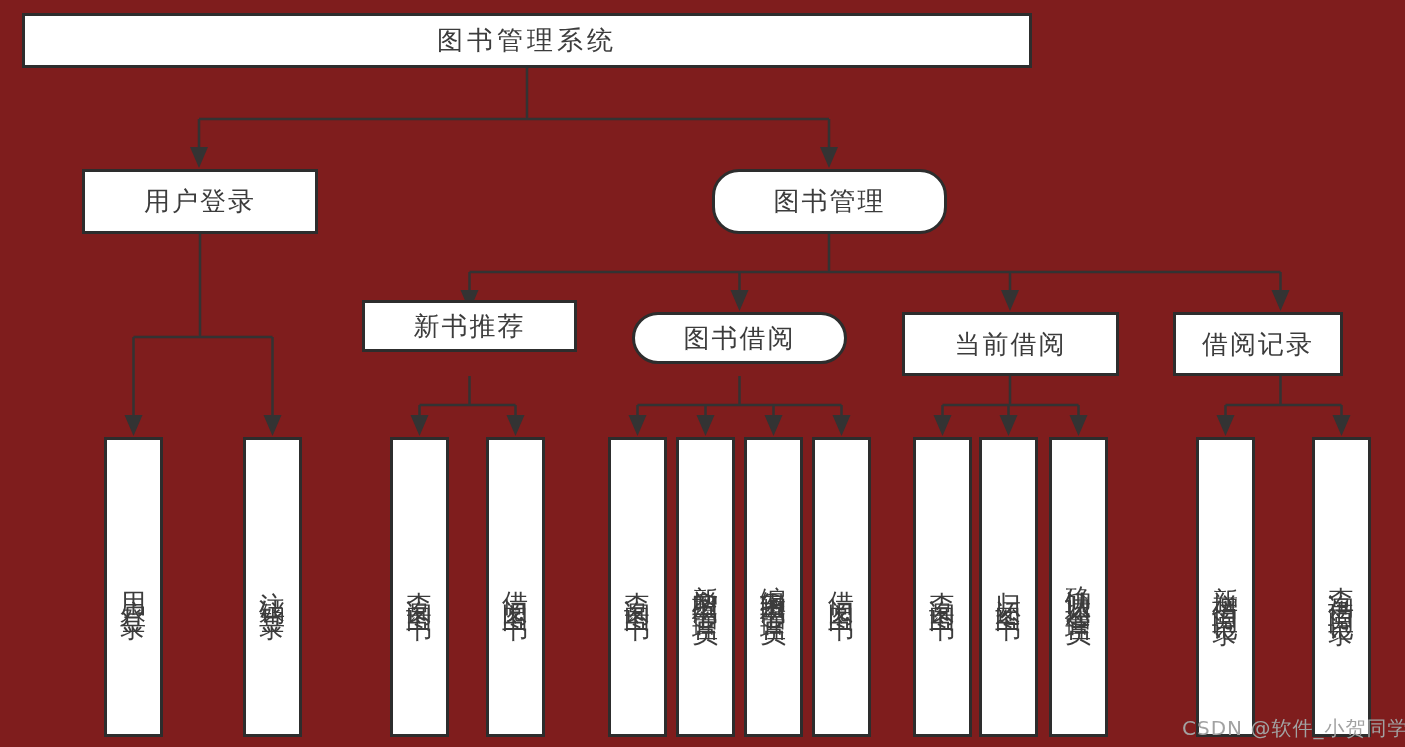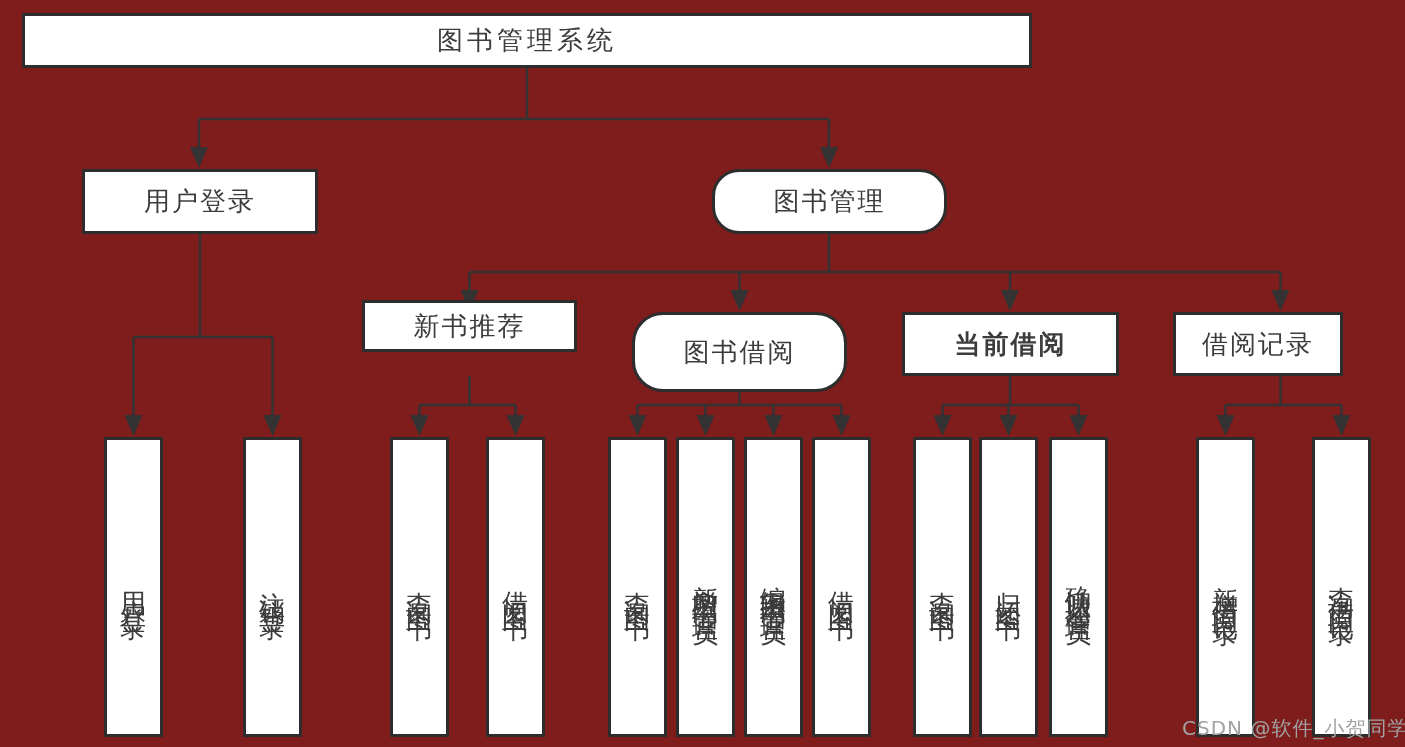--- a/index.html
+++ b/index.html
@@ -94,24 +94,24 @@
   <div class="hbox" style="left:82px; top:169px; width:236px; height:65px;">
     <span>用户登录</span>
   </div>
   <div class="hbox" style="left:712px; top:169px; width:235px; height:65px;border-radius:27px;">
     <span>图书管理</span>
   </div>
 
   <div class="hbox" style="left:362px; top:300px; width:215px; height:52px;">
     <span>新书推荐</span>
   </div>
-  <div class="hbox" style="left:632px; top:312px; width:215px; height:80px;border-radius:31px;">
+  <div class="hbox" style="left:632px; top:312px; width:215px; height:52px;border-radius:31px;">
     <span>图书借阅</span>
   </div>
-  <div class="hbox" style="left:902px; top:312px; width:217px; height:64px;font-weight:bold;">
+  <div class="hbox" style="left:902px; top:312px; width:217px; height:64px;">
     <span>当前借阅</span>
   </div>
   <div class="hbox" style="left:1173px; top:312px; width:170px; height:64px;">
     <span>借阅记录</span>
   </div>
 
   <div class="vbox v4" style="left:104px; top:437px; width:59px; height:300px;">
     <span>用户登录</span>
   </div>
   <div class="vbox v4" style="left:243px; top:437px; width:59px; height:300px;">

